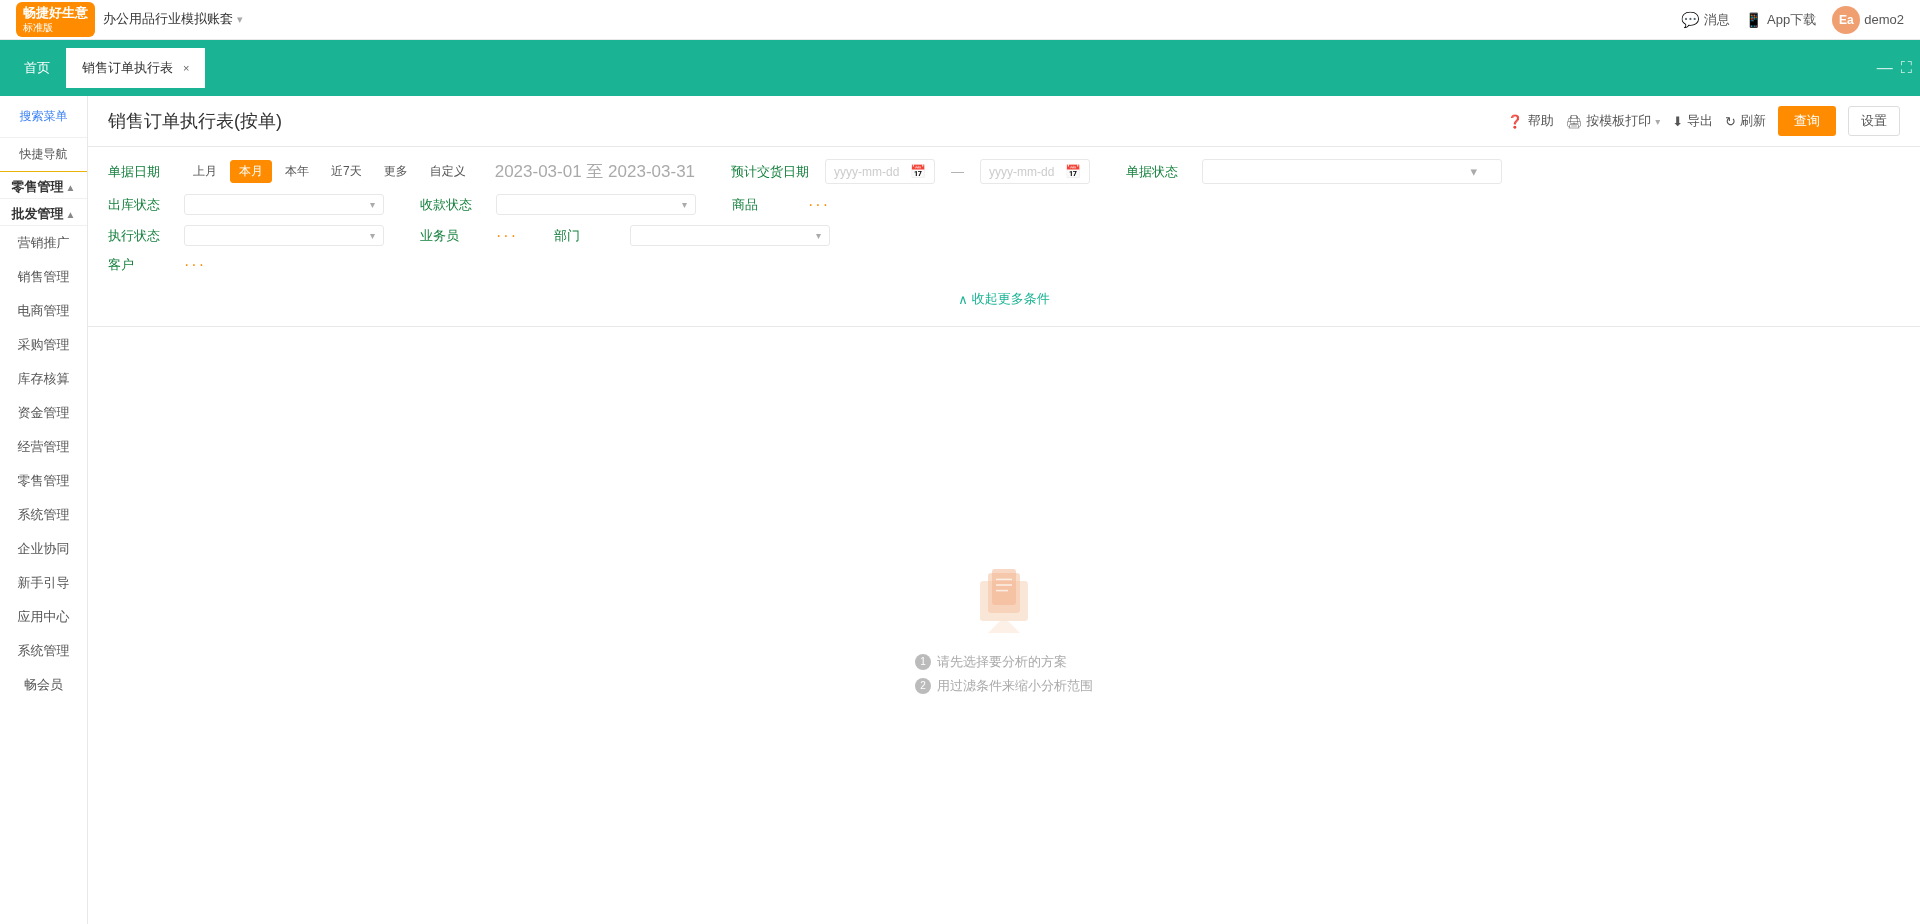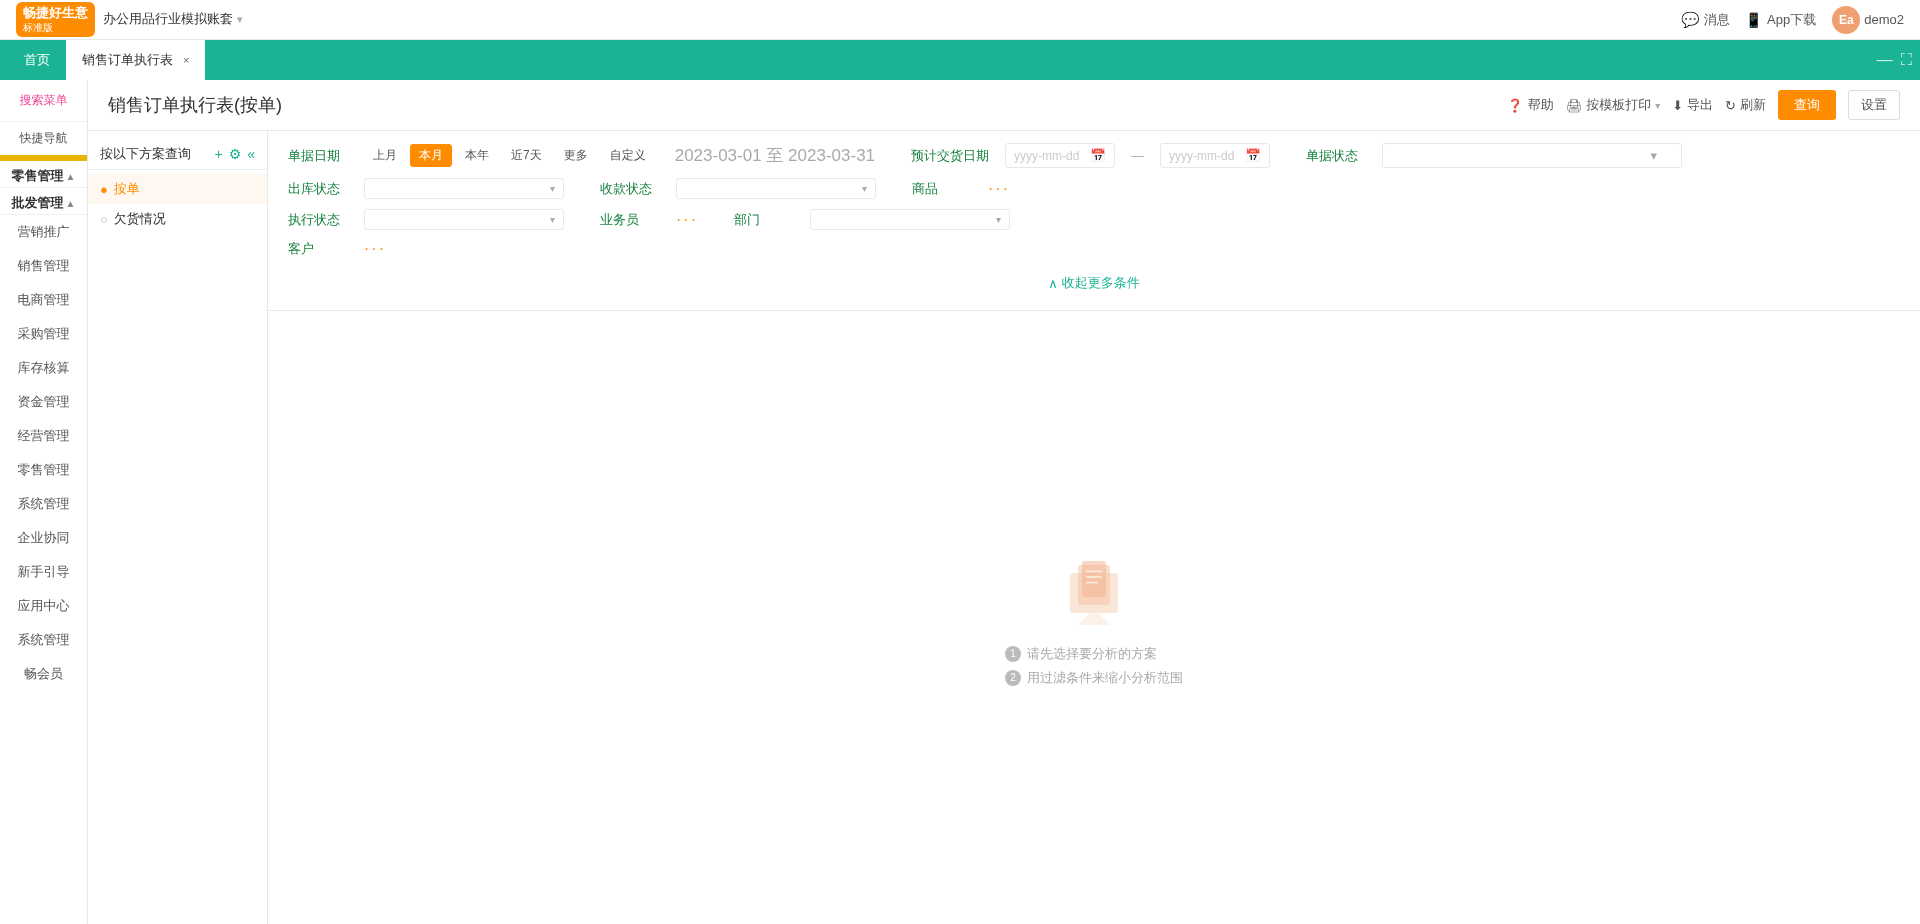--- a/index.html
+++ b/index.html
@@ -8,36 +8,36 @@
     
     .topbar { background: #fff; height: 40px; display: flex; align-items: center; justify-content: space-between; padding: 0 16px; border-bottom: 1px solid #e8e8e8; flex-shrink: 0; }
     .topbar-left { display: flex; align-items: center; gap: 8px; }
     .logo-box { background: #ff8c00; border-radius: 6px; padding: 3px 7px; color: white; font-size: 11px; line-height: 1.3; font-weight: bold; }
     .topbar-title-dropdown { display: flex; align-items: center; gap: 4px; cursor: pointer; color: #333; }
     .topbar-right { display: flex; align-items: center; gap: 16px; color: #555; font-size: 13px; }
     .topbar-right-item { display: flex; align-items: center; gap: 4px; cursor: pointer; }
     .avatar { width: 28px; height: 28px; border-radius: 50%; background: #f0a070; display: flex; align-items: center; justify-content: center; color: white; font-size: 12px; font-weight: bold; }
 
     
-    .tabbar { background: #1ab394; height: 40px; display: flex; align-items: center; padding: 0 8px; flex-shrink: 0; }
+    .tabbar { background: #1ab394; height: 56px; display: flex; align-items: center; padding: 0 8px; flex-shrink: 0; }
     .tab { height: 40px; display: flex; align-items: center; padding: 0 16px; cursor: pointer; color: rgba(255,255,255,0.85); font-size: 13px; gap: 6px; }
     .tab.home { color: white; }
     .tab.active { background: white; color: #333; border-radius: 0; }
     .tab-close { color: #666; font-size: 11px; cursor: pointer; margin-left: 4px; }
     .tabbar-actions { margin-left: auto; display: flex; align-items: center; gap: 8px; }
     .tabbar-action-btn { color: rgba(255,255,255,0.8); cursor: pointer; font-size: 16px; }
 
     
     .main-layout { display: flex; flex: 1; overflow: hidden; }
 
     
     .sidebar { width: 88px; background: white; border-right: 1px solid #e8e8e8; display: flex; flex-direction: column; overflow-y: auto; flex-shrink: 0; }
     .sidebar-search { padding: 8px; border-bottom: 1px solid #f0f0f0; }
-    .sidebar-search-text { font-size: 12px; color: #ec4899; text-align: center; cursor: pointer; padding: 4px 0; }
-    .sidebar-nav { padding: 4px 0; border-bottom: 6px solid #eab308; }
+    .sidebar-search-text { font-size: 12px; color: #3b82f6; text-align: center; cursor: pointer; padding: 4px 0; }
+    .sidebar-nav { padding: 4px 0; border-bottom: 1px solid #eab308; }
     .sidebar-nav-text { font-size: 12px; color: #555; text-align: center; cursor: pointer; padding: 4px 0; }
     .sidebar-group { border-bottom: 1px solid #f0f0f0; }
     .sidebar-item { padding: 8px 4px; text-align: center; cursor: pointer; color: #555; font-size: 12px; display: flex; flex-direction: column; align-items: center; gap: 2px; }
     .sidebar-group-title { padding: 6px 4px 2px; text-align: left; color: #333; font-size: 12px; font-weight: bold; display: flex; align-items: center; justify-content: center; gap: 2px; }
     .sidebar-group-title .arrow { font-size: 10px; color: #888; }
 
     
     .left-panel { width: 180px; background: white; border-right: 1px solid #e8e8e8; flex-shrink: 0; padding: 8px 0; }
     .left-panel-header { display: flex; align-items: center; justify-content: space-between; padding: 6px 12px; font-size: 12px; color: #555; border-bottom: 1px solid #f0f0f0; margin-bottom: 4px; }
     .left-panel-header-title { font-size: 13px; color: #333; }
@@ -215,38 +215,20 @@
           <span>↻</span>
           <span>刷新</span>
         </div>
         <button class="btn-primary">查询</button>
         <button class="btn-default">设置</button>
       </div>
     </div>
 
     <div class="main-row">
 
-      <div class="left-panel">
-        <div class="left-panel-header">
-          <span class="left-panel-header-title">按以下方案查询</span>
-          <div class="left-panel-actions">
-            <span class="left-panel-action">+</span>
-            <span class="left-panel-action">⚙</span>
-            <span class="left-panel-action">«</span>
-          </div>
-        </div>
-        <div class="left-panel-item active">
-          <span class="left-panel-item-icon" style="color:#ff8c00;">●</span>
-          <span>按单</span>
-        </div>
-        <div class="left-panel-item">
-          <span class="left-panel-item-icon" style="color:#aaa;">○</span>
-          <span>欠货情况</span>
-        </div>
-      </div>
 
       <div class="filter-and-content">
 
         <div class="filter-area">
 
           <div class="filter-row">
             <span class="filter-label">单据日期</span>
             <div class="date-tabs">
               <div class="date-tab">上月</div>
               <div class="date-tab active">本月</div>

